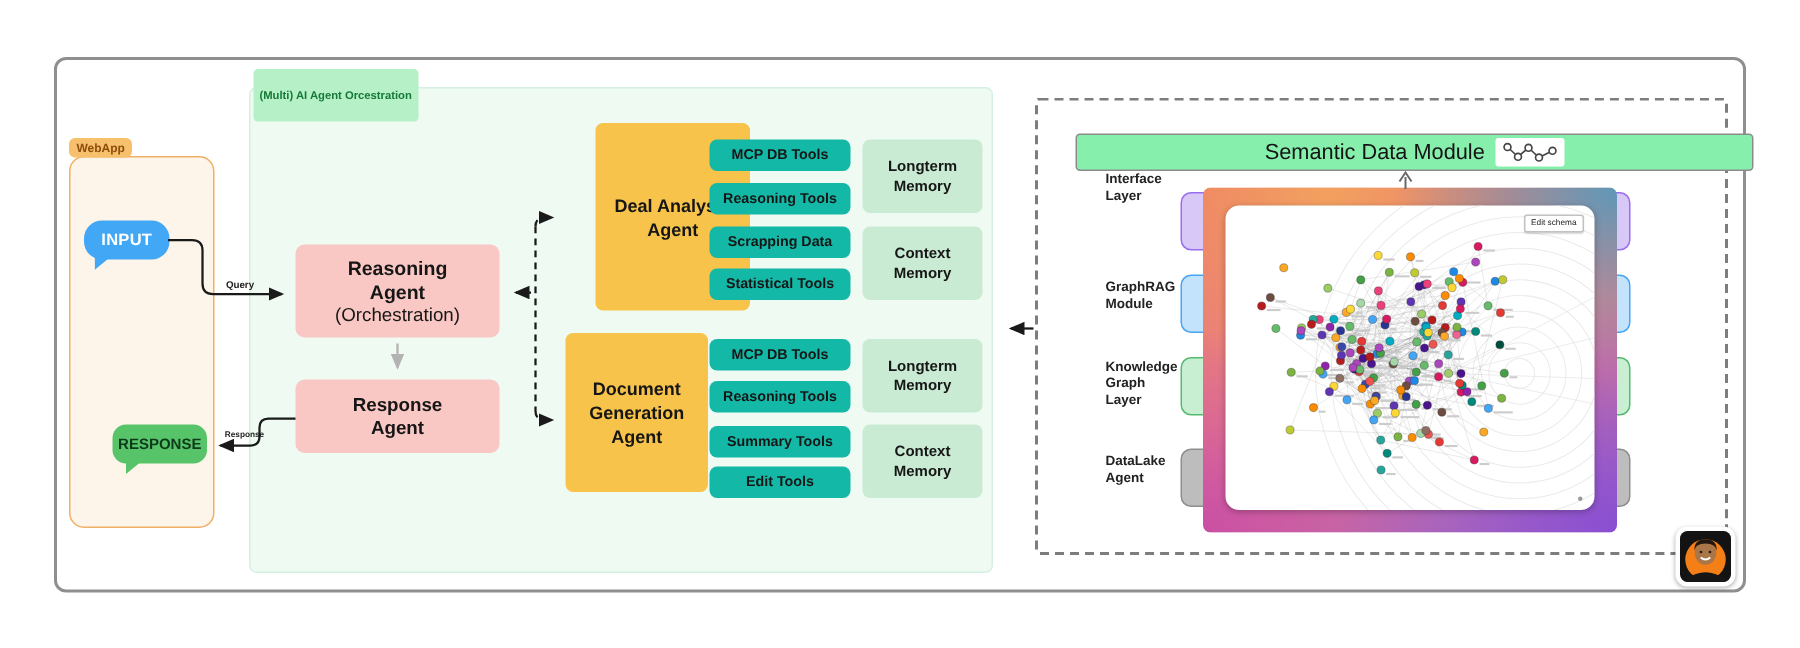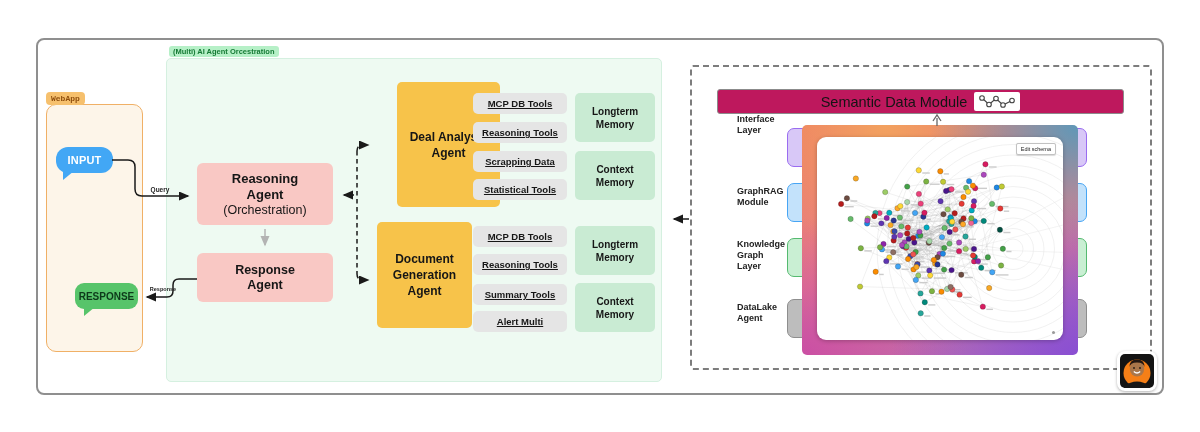--- a/index.html
+++ b/index.html
@@ -5,60 +5,60 @@
   html,body{margin:0;padding:0;background:#fff;}
   *{box-sizing:border-box;}
   .canvas{position:relative;width:1200px;height:432px;background:#fff;overflow:hidden;
           font-family:"Liberation Sans",sans-serif;color:#161616;}
   .abs{position:absolute;}
 
   .outer-frame{left:36px;top:38px;width:1128px;height:357px;border:2px solid #8f8f8f;border-radius:8px;}
 
   
   .webapp-tag{left:46px;top:92px;background:#f6c06d;color:#8f4e0d;font-size:8px;font-weight:700;
-              padding:2px 5px;border-radius:4px;z-index:3;font-family:Liberation Mono, monospace;}
+              padding:2px 5px;border-radius:4px;z-index:3;}
   .webapp-panel{left:46px;top:104px;width:97px;height:248px;background:#fdf5e9;
                 border:1.5px solid #f0b066;border-radius:10px;}
   .bubble{display:flex;align-items:center;justify-content:center;border-radius:9px;z-index:3;}
   .input-bubble{left:56px;top:147px;width:57px;height:26px;background:#42a7f5;border-radius:12px;}
   .input-bubble .txt{color:#fff;font-weight:700;font-size:11px;letter-spacing:.2px;}
   .input-bubble .tail{position:absolute;left:7px;bottom:-7px;width:11px;height:9px;background:#42a7f5;
                       clip-path:polygon(0 0,100% 0,0 100%);}
   .response-bubble{left:75px;top:283px;width:63px;height:26px;background:#57c46a;}
   .response-bubble .txt{color:#0d3a1a;font-weight:700;font-size:10px;}
   .response-bubble .tail{position:absolute;left:9px;bottom:-7px;width:11px;height:9px;background:#57c46a;
                       clip-path:polygon(0 0,100% 0,0 100%);}
 
   
   .orch-tag{left:169px;top:46px;background:#b6f0c7;color:#157a35;font-size:7.5px;font-weight:700;
-            padding:1px 4px;border-radius:3px;z-index:3;}
+            padding:13px 4px;border-radius:3px;z-index:3;}
   .orch-panel{left:166px;top:58px;width:496px;height:324px;background:#eefaf2;
               border:1px solid #d5f0e0;border-radius:5px;}
   .node-box{display:flex;flex-direction:column;align-items:center;justify-content:center;
             text-align:center;z-index:3;border-radius:6px;}
   .pink{background:#f9c8c4;}
   .yellow{background:#f7c34a;border-radius:5px;}
   .supervisor-box{left:197px;top:163px;width:136px;height:62px;}
   .supervisor-box .b{font-weight:700;font-size:13px;line-height:16px;}
   .supervisor-box .r{font-size:12.5px;line-height:15px;}
   .response-agent-box{left:197px;top:253px;width:136px;height:49px;}
   .response-agent-box .b{font-weight:700;font-size:12.5px;line-height:15px;}
   .deal-box{left:377px;top:82px;width:103px;height:125px;margin-left:20px;}
   .doc-box{left:377px;top:222px;width:95px;height:106px;}
   .yellow .b{font-weight:700;font-size:12px;line-height:16px;}
-  .tool{left:473px;width:94px;height:21px;background:#e5e5e5;border-radius:5px;
+  .tool{left:473px;width:94px;height:21px;background:#14b8a6;border-radius:5px;
         display:flex;align-items:center;justify-content:center;
-        font-weight:700;font-size:9.5px;z-index:3;text-decoration:underline;}
+        font-weight:700;font-size:9.5px;z-index:3;}
   .memory{left:575px;width:80px;height:49px;background:#c9ebd3;border-radius:5px;
         display:flex;align-items:center;justify-content:center;text-align:center;
         font-weight:700;font-size:10px;line-height:13px;z-index:3;padding:0 6px;}
 
   
   .sem-panel{left:690px;top:65px;width:462px;height:305px;border:2px dashed #7d7d7d;border-radius:3px;}
-  .sem-header{left:717px;top:89px;width:407px;height:25px;background:#be185d;border:1px solid #8b8b8b;
+  .sem-header{left:717px;top:89px;width:452px;height:25px;background:#86efac;border:1px solid #8b8b8b;
               border-radius:3px;display:flex;align-items:center;justify-content:center;gap:7px;z-index:4;}
   .sem-header .txt{font-size:14.5px;color:#141414;}
   .icon-box{width:46px;height:19px;background:#fff;border-radius:2px;display:flex;
             align-items:center;justify-content:center;}
   .layer-box{left:787px;width:300px;height:39px;border:1.5px solid;border-radius:7px;z-index:1;}
   .layer-label{left:737px;width:52px;font-size:9px;font-weight:700;color:#222;line-height:11px;z-index:2;}
   .gradient-img{left:802px;top:125px;width:276px;height:230px;border-radius:5px;z-index:2;
     background:
       radial-gradient(at 100% 0%, #5f98b8 0%, rgba(95,152,184,0) 38%),
       radial-gradient(at 100% 100%, #8a4fd2 0%, rgba(138,79,210,0) 48%),
@@ -125,21 +125,21 @@
   <div class="abs tool" style="top:93px">MCP DB Tools</div>
   <div class="abs tool" style="top:122px">Reasoning Tools</div>
   <div class="abs tool" style="top:151px">Scrapping Data</div>
   <div class="abs tool" style="top:179px">Statistical Tools</div>
   <div class="abs memory" style="top:93px">Longterm Memory</div>
   <div class="abs memory" style="top:151px">Context Memory</div>
 
   <div class="abs tool" style="top:226px">MCP DB Tools</div>
   <div class="abs tool" style="top:254px">Reasoning Tools</div>
   <div class="abs tool" style="top:284px">Summary Tools</div>
-  <div class="abs tool" style="top:311px">Alert Multi</div>
+  <div class="abs tool" style="top:311px">Edit Tools</div>
   <div class="abs memory" style="top:226px">Longterm Memory</div>
   <div class="abs memory" style="top:283px">Context Memory</div>
 
   <div class="abs sem-panel"></div>
   <div class="abs sem-header">
     <span class="txt">Semantic Data Module</span>
     <span class="icon-box">
       <svg width="40" height="15" viewBox="0 0 40 15">
         <path d="M5,4 L12,10.5 L19,4.5 L26,11 L35,6.5" fill="none" stroke="#444" stroke-width="1.1"></path>
         <circle cx="5" cy="4" r="2.3" fill="#fff" stroke="#444" stroke-width="1.1"></circle>

